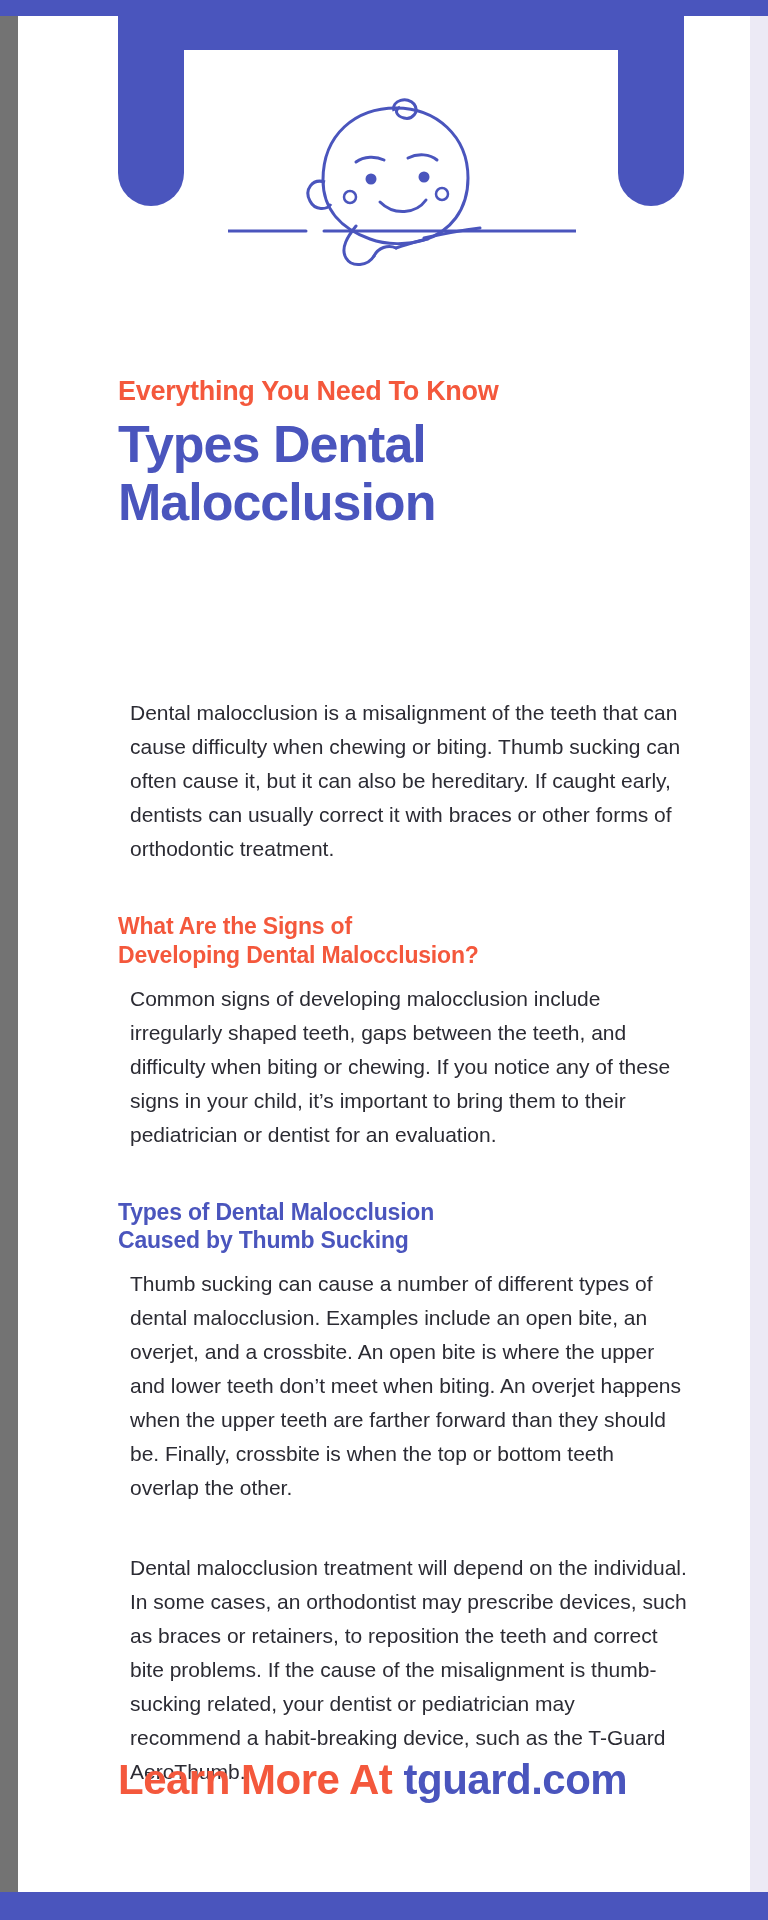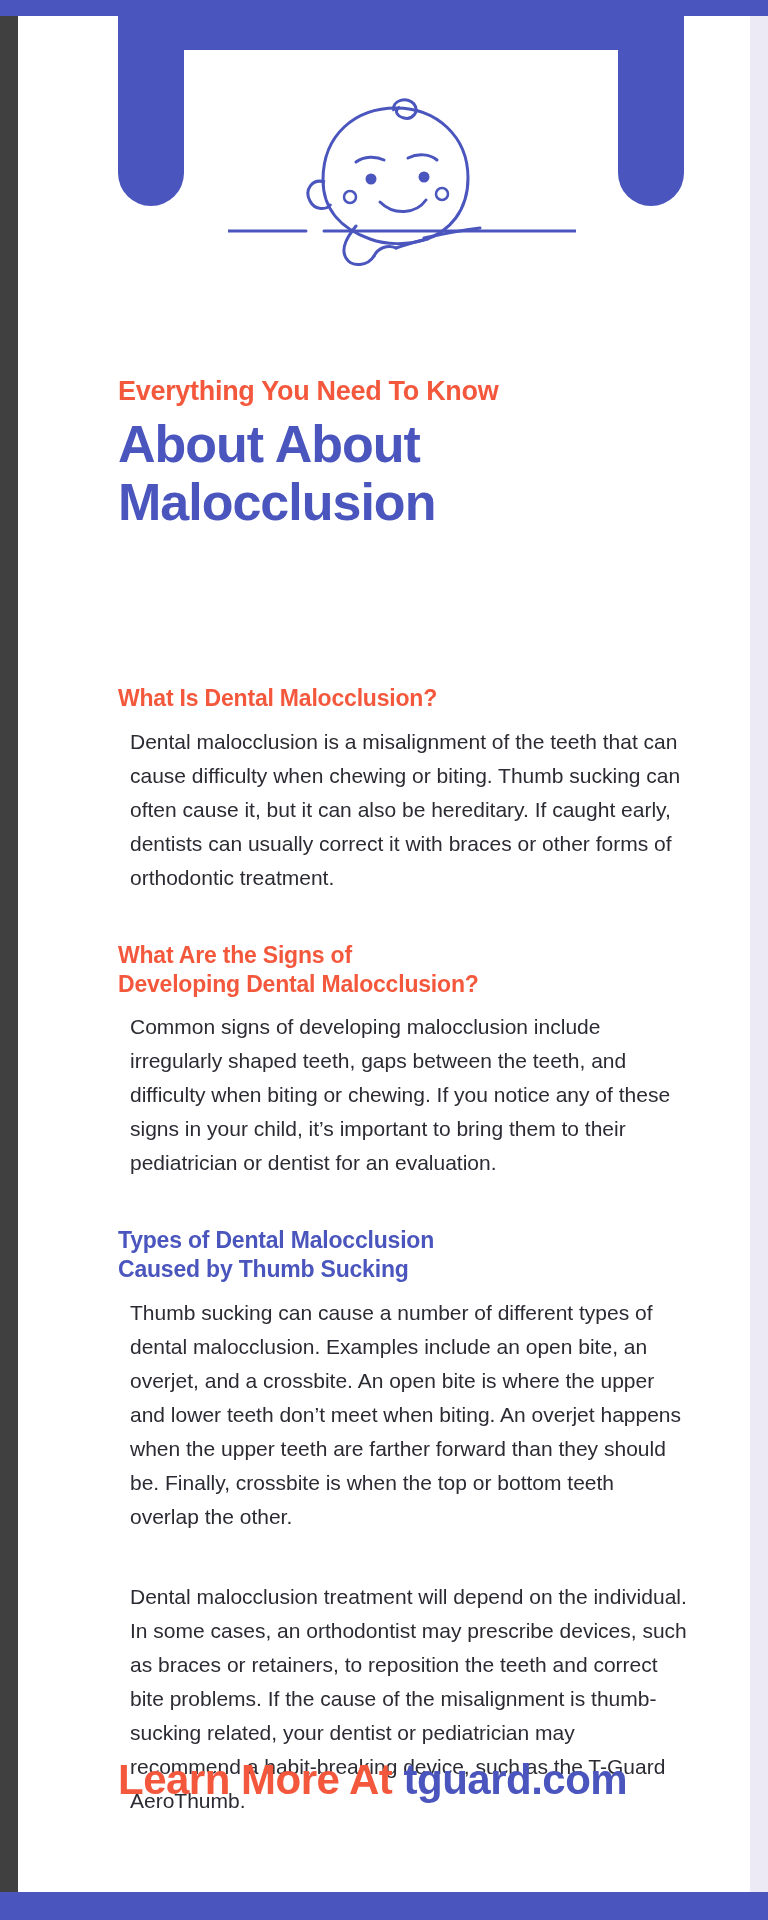--- a/index.html
+++ b/index.html
@@ -10,21 +10,21 @@
     width: 768px;
     height: 1920px;
     background: #eceaf5;
     font-family: "Liberation Sans", sans-serif;
     overflow: hidden;
   }
   .page {
     position: relative;
     width: 712px;
     height: 1920px;
-    background: #404040;
+    background: #737373;
     padding-left: 30px;
   }
   
   .top-bar {
     position: absolute;
     left: 0;
     top: 0;
     width: 768px;
     height: 16px;
     background: #4a55bd;
@@ -171,31 +171,28 @@
         <path d="M128 128 C120 138 112 150 118 160 C124 170 140 168 146 158" stroke="#4a55bd" stroke-width="3" fill="none" stroke-linecap="round"></path>
         <path d="M146 158 C150 150 160 146 168 150" stroke="#4a55bd" stroke-width="3" fill="none" stroke-linecap="round"></path>
         <path d="M196 140 C214 136 236 132 252 130" stroke="#4a55bd" stroke-width="3" fill="none" stroke-linecap="round"></path>
         <path d="M168 150 C180 146 192 142 200 141" stroke="#4a55bd" stroke-width="3" fill="none" stroke-linecap="round"></path>
       </svg>
     </div>
 
     <div class="content">
       <p class="eyebrow">Everything You Need To Know</p>
       <h1 class="headline">
-        <span>About About</span><br>
+        <span>Types Dental</span><br>
         <span>Malocclusion</span>
       </h1>
     </div>
 
     <div class="sections">
 
       <div class="section">
-        <h2 class="orange">
-          <span>What Is Dental Malocclusion?</span>
-        </h2>
         <p>Dental malocclusion is a misalignment of the teeth that can cause difficulty when chewing or biting. Thumb sucking can often cause it, but it can also be hereditary. If caught early, dentists can usually correct it with braces or other forms of orthodontic treatment.</p>
       </div>
 
       <div class="section">
         <h2 class="orange">
           <span>What Are the Signs of</span><br>
           <span>Developing Dental Malocclusion?</span>
         </h2>
         <p>Common signs of developing malocclusion include irregularly shaped teeth, gaps between the teeth, and difficulty when biting or chewing. If you notice any of these signs in your child, it’s important to bring them to their pediatrician or dentist for an evaluation.</p>
       </div>

